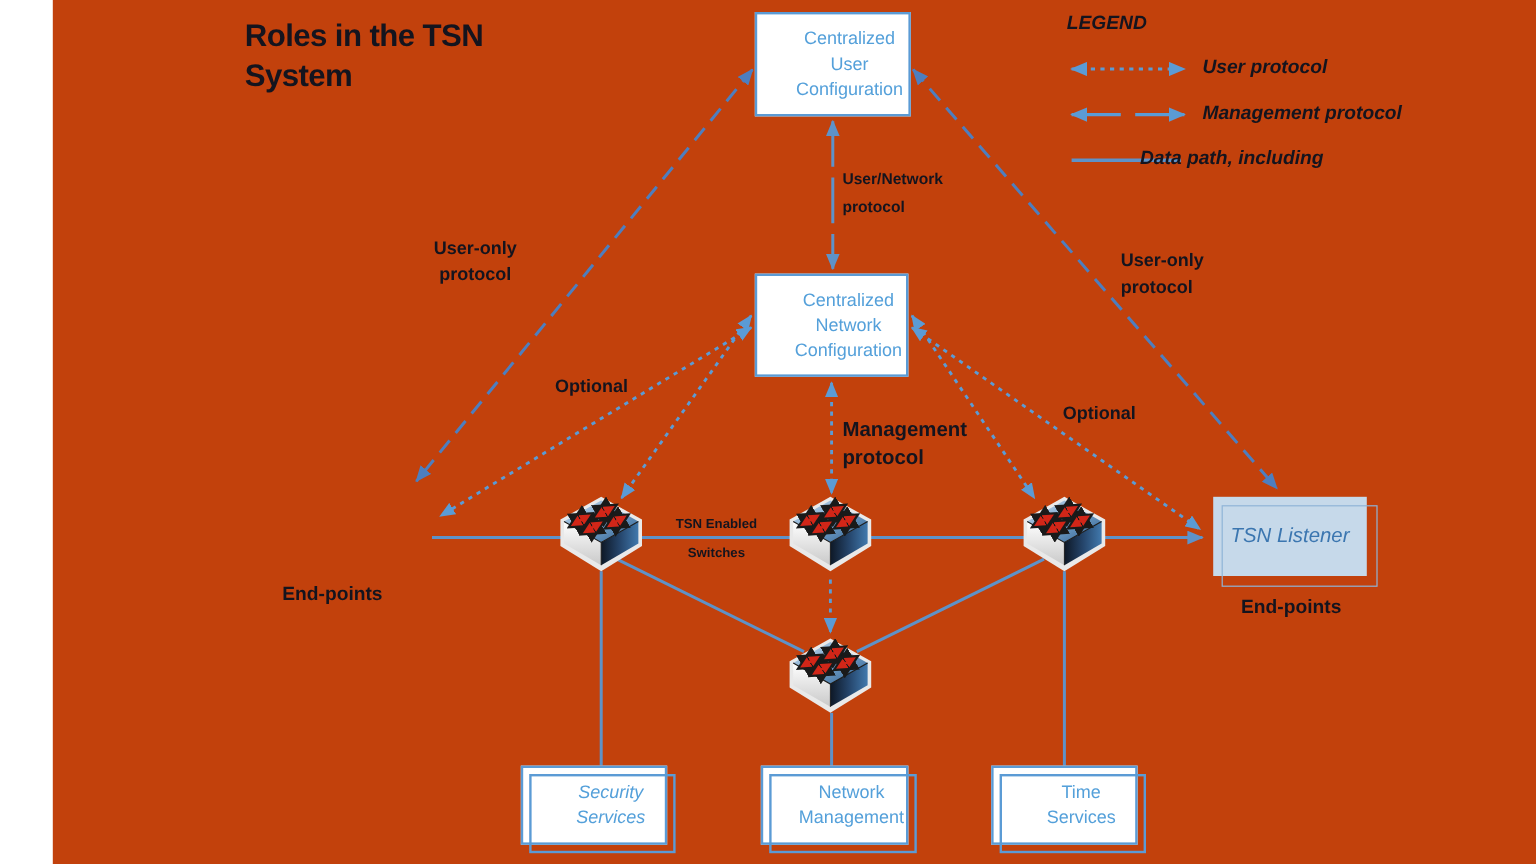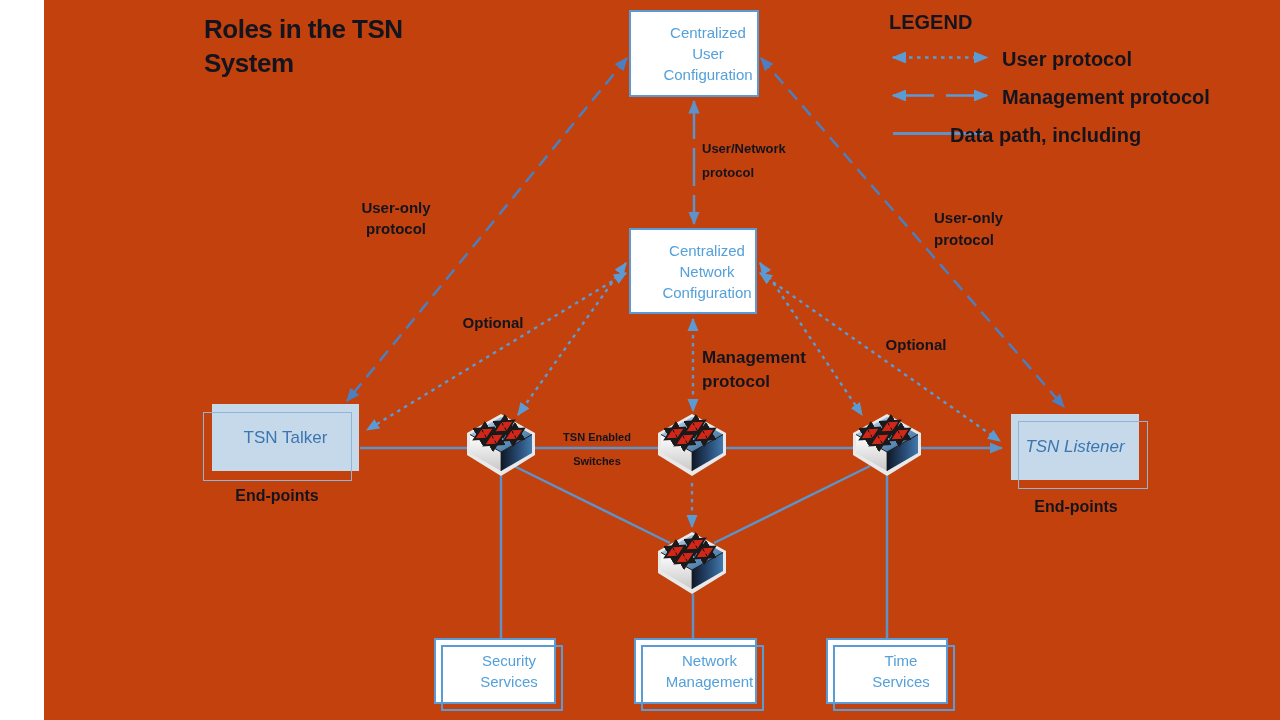--- a/index.html
+++ b/index.html
@@ -26,21 +26,21 @@
   .filled-node{
     background:#c6d9ea;color:#3b76b0;font-size:17px;line-height:22px;font-weight:normal;
   }
   .filled-node::after{
     content:"";position:absolute;width:100%;height:100%;
     border:1.5px solid #8fb4d8;z-index:-1;background:transparent;
   }
   .filled-node.back-ld::after{left:-9px;top:8px;}
   .filled-node.back-rd::after{left:7px;top:7px;}
   .switch{position:absolute;z-index:5;}
-  .legend-label{position:absolute;font-weight:bold;color:#14141e;font-size:20px;z-index:4;white-space:nowrap;}
+  .legend-label{position:absolute;font-weight:bold;color:#14141e;font-size:16px;z-index:4;white-space:nowrap;font-style:italic;}
   .legend-icon{position:absolute;z-index:4;}
 </style>
 </head>
 <body>
 
 <div id="stage">
 
   <svg id="edges" width="1280" height="720" viewBox="0 0 1280 720">
     <defs>
       <marker id="mDark" markerWidth="5.5" markerHeight="4.6" refX="5" refY="2.3" orient="auto-start-reverse">
@@ -135,24 +135,23 @@
   </svg>
   <div class="legend-label" style="left:906px;top:124px;">Data path, including</div>
 
   <div class="node outline-node" style="left:585px;top:10px;width:130px;height:87px;">Centralized
 User
 Configuration</div>
   <div class="node outline-node" style="left:585px;top:228px;width:128px;height:86px;">Centralized
 Network
 Configuration</div>
 
-  <div class="node filled-node back-ld" style="left:168px;top:404px;width:147px;height:67px;">TSN Talker</div>
   <div class="node filled-node back-rd" style="left:967px;top:414px;width:128px;height:66px;font-style:italic;">TSN Listener</div>
 
-  <div class="node outline-node shadow-rd" style="left:390px;top:638px;width:122px;height:66px;">Security
+  <div class="node outline-node shadow-rd" style="left:390px;top:638px;width:122px;height:66px;font-style:italic;">Security
 Services</div>
   <div class="node outline-node shadow-rd" style="left:590px;top:638px;width:123px;height:66px;">Network
 Management</div>
   <div class="node outline-node shadow-rd" style="left:782px;top:638px;width:122px;height:66px;">Time
 Services</div>
 
   <svg class="switch" style="left:420px;top:412px;" width="74" height="66" viewBox="0 0 74 66">
       <use href="#switchSym"></use>
     </svg>
   <svg class="switch" style="left:611px;top:412px;" width="74" height="66" viewBox="0 0 74 66">

